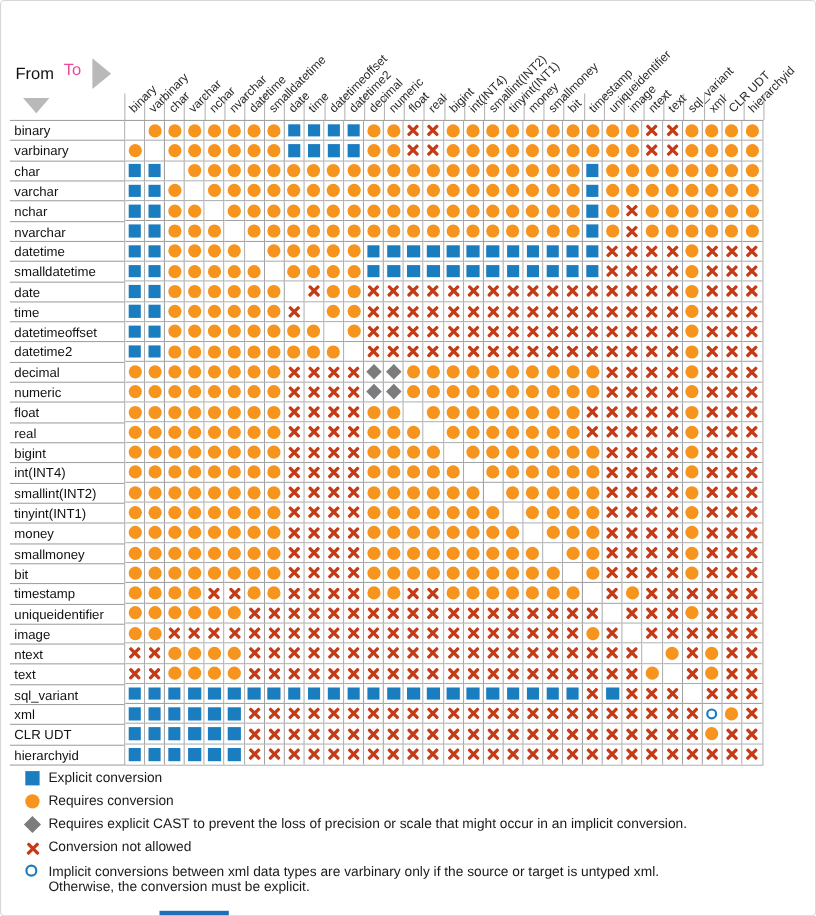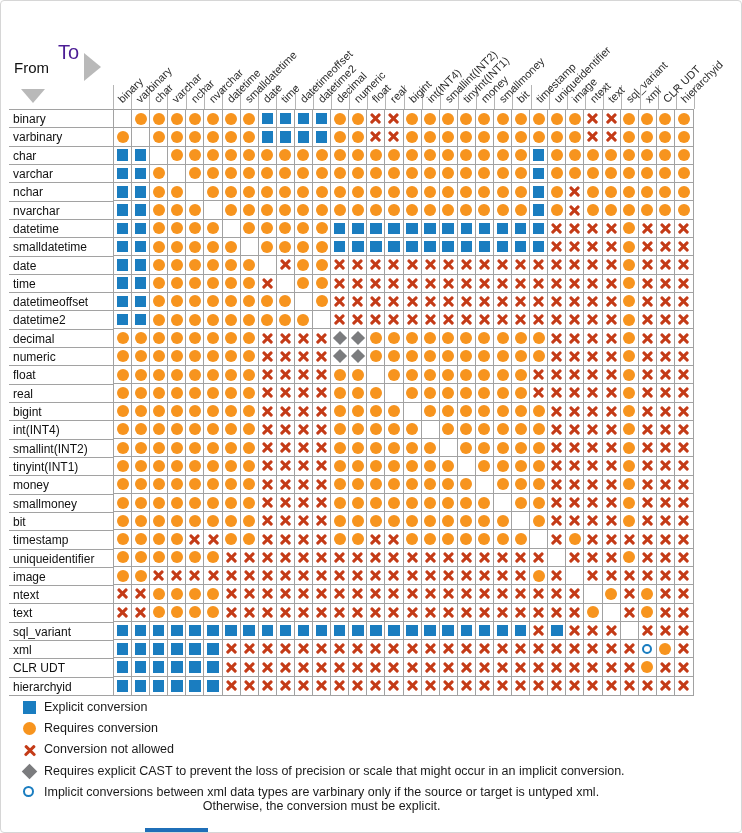--- a/index.html
+++ b/index.html
@@ -5,21 +5,21 @@
   * { box-sizing: border-box; margin: 0; padding: 0; }
   html,body { background:#fff; }
   body { font-family: "Liberation Sans", sans-serif; }
   #frame {
     position: relative; width: 742px; height: 833px;
     background: #fff; border: 1px solid #d6d6d6; border-radius: 4px;
     overflow: hidden;
   }
   
   .from-label { position:absolute; left:13px; top:58px; font-size:15px; color:#111; }
-  .to-label   { position:absolute; left:57px; top:40px; font-size:20px; color:#4c1d95; }
+  .to-label   { position:absolute; left:57px; top:54px; font-size:15px; color:#ec4899; }
   .tri-down { position:absolute; left:20px; top:88px; width:0; height:0;
     border-left:12px solid transparent; border-right:12px solid transparent;
     border-top:14px solid #b9b9b9; }
   .tri-right { position:absolute; left:83px; top:52px; width:0; height:0;
     border-top:14px solid transparent; border-bottom:14px solid transparent;
     border-left:17px solid #b9b9b9; }
   
   #col-ticks { position:absolute; left:0; top:0; }
   .tick { position:absolute; top:84px; height:24px; width:0; border-left:1px solid #b5b5b5; }
   .col-label-anchor { position:absolute; width:0; height:0; }
@@ -49,21 +49,21 @@
   .sym-square { width:11.5px; height:11.5px; background:var(--explicit,#1A7DC0); }
   .sym-x { position:relative; width:13px; height:13px; }
   .sym-x::before, .sym-x::after { content:""; position:absolute; left:0; top:5px;
     width:13px; height:3.2px; border-radius:1px; background:var(--notallowed,#C43B17); }
   .sym-x::before { transform:rotate(45deg); }
   .sym-x::after  { transform:rotate(-45deg); }
   .sym-diamond { width:10px; height:10px; background:var(--diamond,#7B7C7E); transform:rotate(45deg); }
   .sym-ring { width:10px; height:10px; border:2px solid var(--explicit,#1A7DC0); border-radius:50%; background:#fff; }
   
   #legend { position:absolute; left:22px; top:699px; width:700px; }
-  .legend-item { display:flex; align-items:flex-start; margin-bottom:6.5px;text-align:center; }
+  .legend-item { display:flex; align-items:flex-start; margin-bottom:6.5px; }
   .legend-sym { width:15px; flex:none; margin-top:1px; display:flex; justify-content:flex-start; }
   .legend-sym .sym-circle { width:13px; height:13px; }
   .legend-sym .sym-square { width:13px; height:13px; }
   .legend-sym .sym-x { width:14px; height:14px; }
   .legend-sym .sym-x::before, .legend-sym .sym-x::after { width:14px; top:5.5px; height:3.4px; }
   .legend-sym .sym-diamond { width:11px; height:11px; margin:1px; }
   .legend-sym .sym-ring { width:11px; height:11px; }
   .legend-text { font-size:12.5px; line-height:14.5px; color:#1a1a1a; margin-left:6px;
     white-space:pre-line; }
   
@@ -3273,29 +3273,29 @@
         <span class="legend-text">Explicit conversion</span>
       </div>
       <div class="legend-item">
         <span class="legend-sym">
           <span class="sym sym-circle"></span>
         </span>
         <span class="legend-text">Requires conversion</span>
       </div>
       <div class="legend-item">
         <span class="legend-sym">
+          <span class="sym sym-diamond"></span>
+        </span>
+        <span class="legend-text">Requires explicit CAST to prevent the loss of precision or scale that might occur in an implicit conversion.</span>
+      </div>
+      <div class="legend-item">
+        <span class="legend-sym">
           <span class="sym sym-x"></span>
         </span>
         <span class="legend-text">Conversion not allowed</span>
-      </div>
-      <div class="legend-item">
-        <span class="legend-sym">
-          <span class="sym sym-diamond"></span>
-        </span>
-        <span class="legend-text">Requires explicit CAST to prevent the loss of precision or scale that might occur in an implicit conversion.</span>
       </div>
       <div class="legend-item">
         <span class="legend-sym">
           <span class="sym sym-ring"></span>
         </span>
         <span class="legend-text">Implicit conversions between xml data types are varbinary only if the source or target is untyped xml.
 Otherwise, the conversion must be explicit.</span>
       </div>
     </div>
 

